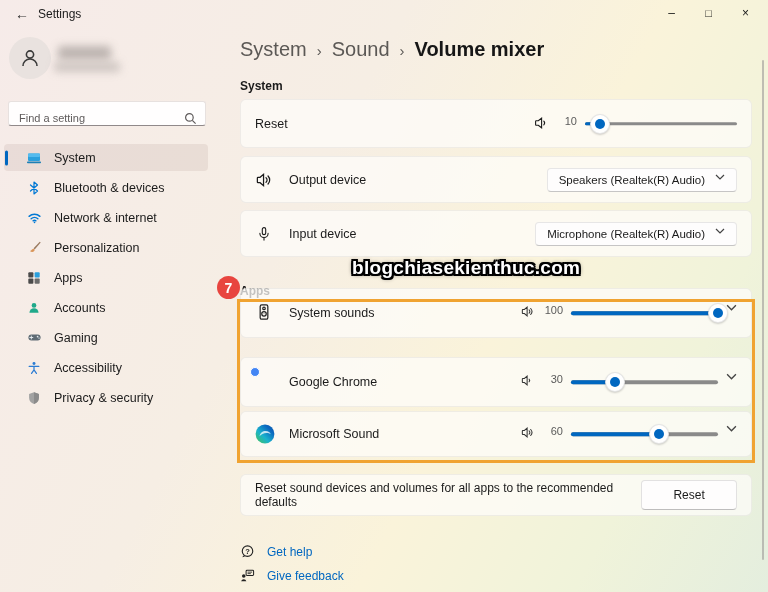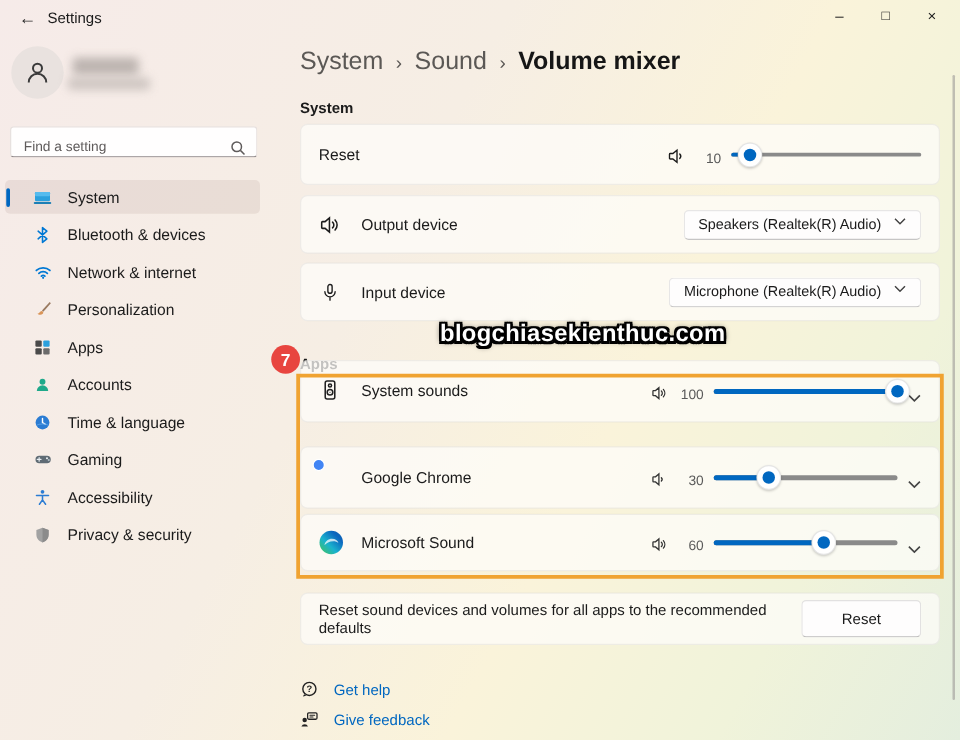--- a/index.html
+++ b/index.html
@@ -29,21 +29,21 @@
   .nav-item.selected .nav-pill{display:block;position:absolute;left:1px;top:50%;transform:translateY(-50%);width:3px;height:15px;border-radius:2px;background:var(--accent)}
   
   .breadcrumb{position:absolute;left:240px;top:38px;font-size:20px;display:flex;align-items:baseline;gap:10px;color:#5b5855}
   .crumb{cursor:pointer}
   .crumb-sep{font-size:15px;color:#5b5855}
   .crumb-current{color:#161616;font-weight:700}
   .section-label{position:absolute;font-size:12px;font-weight:700;color:#1b1b1b}
   .card{position:absolute;left:240px;width:512px;background:rgba(253,252,250,0.74);border:1px solid rgba(0,0,0,0.055);border-radius:6px;box-sizing:border-box;display:flex;align-items:center;padding:0 14px}
   .card-label{font-size:12.5px}
   .lead-ic{width:18px;height:18px;margin-right:16px;display:flex;align-items:center;justify-content:center}
-  .right-group{margin-left:auto;display:flex;align-items:flex-end;gap:8px}
+  .right-group{margin-left:auto;display:flex;align-items:flex-start;gap:8px}
   .vol-num{font-size:11px;color:#5a5a5a;min-width:20px;text-align:right}
   .slider{position:relative;height:18px;cursor:pointer}
   .slider.w-main{width:152px}
   .slider.w-app{width:147px}
   .slider-track{position:absolute;left:0;right:0;top:50%;height:3.5px;transform:translateY(-50%);background:#8a8a8a;border-radius:2px}
   .slider-fill{position:absolute;left:0;top:50%;height:3.5px;transform:translateY(-50%);background:var(--accent);border-radius:2px;width:0}
   .slider-thumb{position:absolute;top:50%;width:18px;height:18px;border-radius:50%;background:#fff;border:1px solid rgba(0,0,0,0.1);box-shadow:0 1px 2px rgba(0,0,0,0.18);transform:translate(-50%,-50%);cursor:grab}
   .slider-thumb::after{content:"";position:absolute;left:50%;top:50%;width:10px;height:10px;border-radius:50%;background:var(--accent);transform:translate(-50%,-50%)}
   .dropdown{display:flex;gap:10px;background:#fefdfd;border:1px solid rgba(0,0,0,0.09);border-bottom-color:rgba(0,0,0,0.22);border-radius:4px;padding:5px 11px;font-size:11.5px;margin-left:auto;cursor:pointer;white-space:nowrap}
   .chev{display:flex;align-items:center;cursor:pointer}
@@ -162,31 +162,20 @@
           <svg width="14" height="14" viewBox="0 0 16 16">
             <circle cx="8" cy="5" r="2.7" fill="#1fa98a"></circle>
             <path d="M2.8 13.5a5.2 5.2 0 0110.4 0z" fill="#1fa98a"></path>
           </svg>
         </span>
       <span>Accounts</span>
     </div>
     <div class="nav-item">
 
       <span class="nav-ic">
-          <svg width="14" height="14" viewBox="0 0 16 16">
-            <circle cx="8" cy="8" r="6.3" fill="#2b7cd3"></circle>
-            <path d="M8 4.4V8l2.6 1.6" stroke="#fff" stroke-width="1.3" fill="none" stroke-linecap="round"></path>
-            <path d="M2.5 10.5c2-1.5 9-1.5 11 0" stroke="#5aa4e8" stroke-width=".8" fill="none"></path>
-          </svg>
-        </span>
-      <span>Time &amp; language</span>
-    </div>
-    <div class="nav-item">
-
-      <span class="nav-ic">
           <svg width="15" height="15" viewBox="0 0 16 16">
             <rect x="1.5" y="4.8" width="13" height="6.4" rx="3.2" fill="#5f6b74"></rect>
             <circle cx="11.3" cy="7" r=".9" fill="#e8eef2"></circle>
             <circle cx="12.8" cy="8.6" r=".9" fill="#aebbc4"></circle>
             <path d="M4.6 6.4v3.2M3 8h3.2" stroke="#e8eef2" stroke-width="1" stroke-linecap="round"></path>
           </svg>
         </span>
       <span>Gaming</span>
     </div>
     <div class="nav-item">

